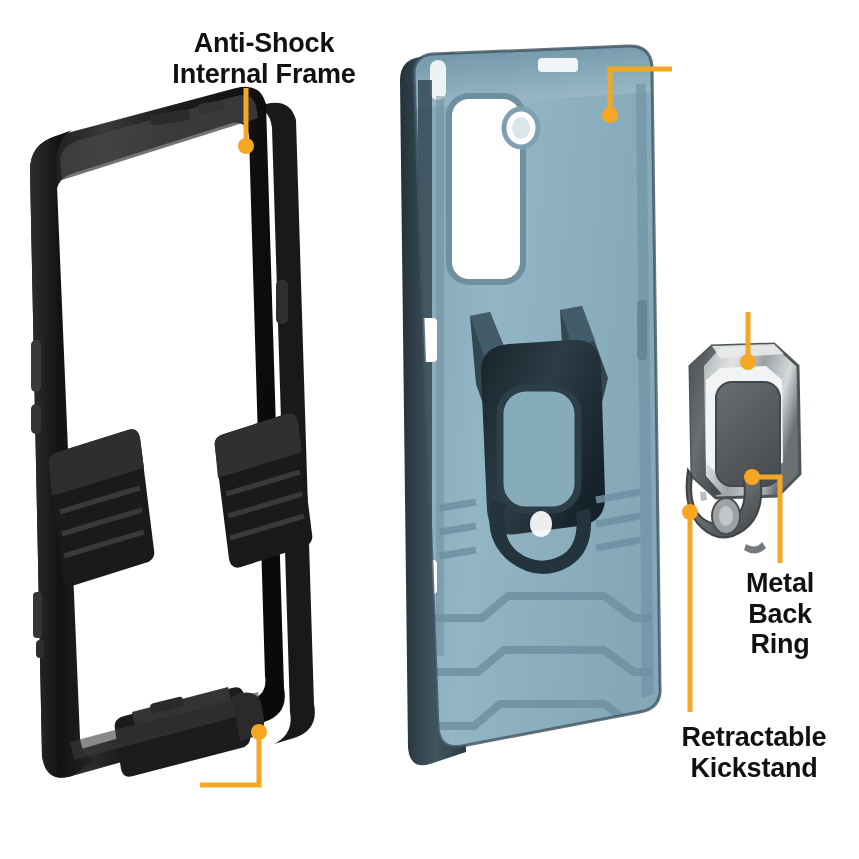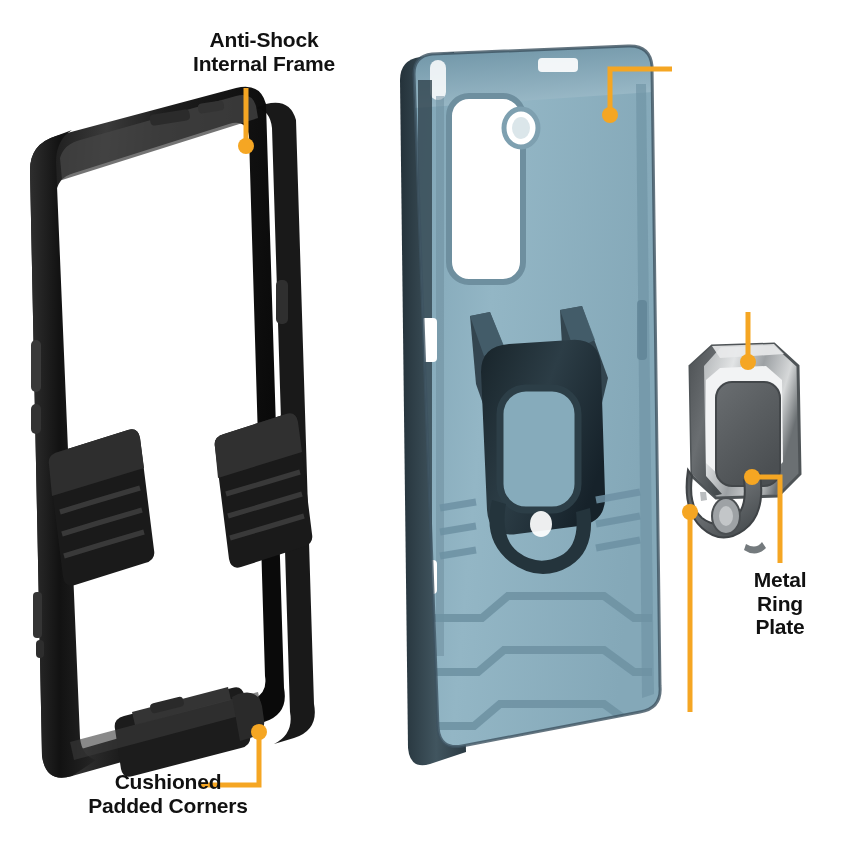--- a/index.html
+++ b/index.html
@@ -1,20 +1,20 @@
 <!DOCTYPE html>
 <html><head>
 <meta charset="utf-8">
 <style>
   html,body{margin:0;padding:0;background:#ffffff;}
   body{width:859px;height:859px;overflow:hidden;
        font-family:"Liberation Sans","DejaVu Sans",sans-serif;}
   #stage{position:relative;width:859px;height:859px;background:#fff;}
 
-  .callout{position:absolute;color:#111;font-weight:700;font-size:21px;
+  .callout{position:absolute;color:#111;font-weight:700;font-size:27px;
            line-height:1.13;text-align:center;white-space:pre-line;
            letter-spacing:-0.2px;}
 
   svg.layer{position:absolute;left:0;top:0;width:859px;height:859px;
             pointer-events:none;}
 </style>
 </head>
 <body>
 
 <div id="stage">
@@ -235,19 +235,19 @@
       <circle cx="259" cy="732" r="8"></circle>
     </g>
   </svg>
 
   <div class="callout" style="left:264px;top:28px;transform:translateX(-50%);">Anti-Shock
 Internal Frame</div>
 
 
 
   <div class="callout" style="left:780px;top:568px;transform:translateX(-50%);">Metal
-Ring Plate</div>
-
-
-  <div class="callout" style="left:168px;top:770px;transform:translateX(-50%);">Cushioned
-Padded Corners</div>
+Back Ring</div>
+
+  <div class="callout" style="left:754px;top:722px;transform:translateX(-50%);">Retractable
+Kickstand</div>
+
 
 </div>
 
 </body></html>

